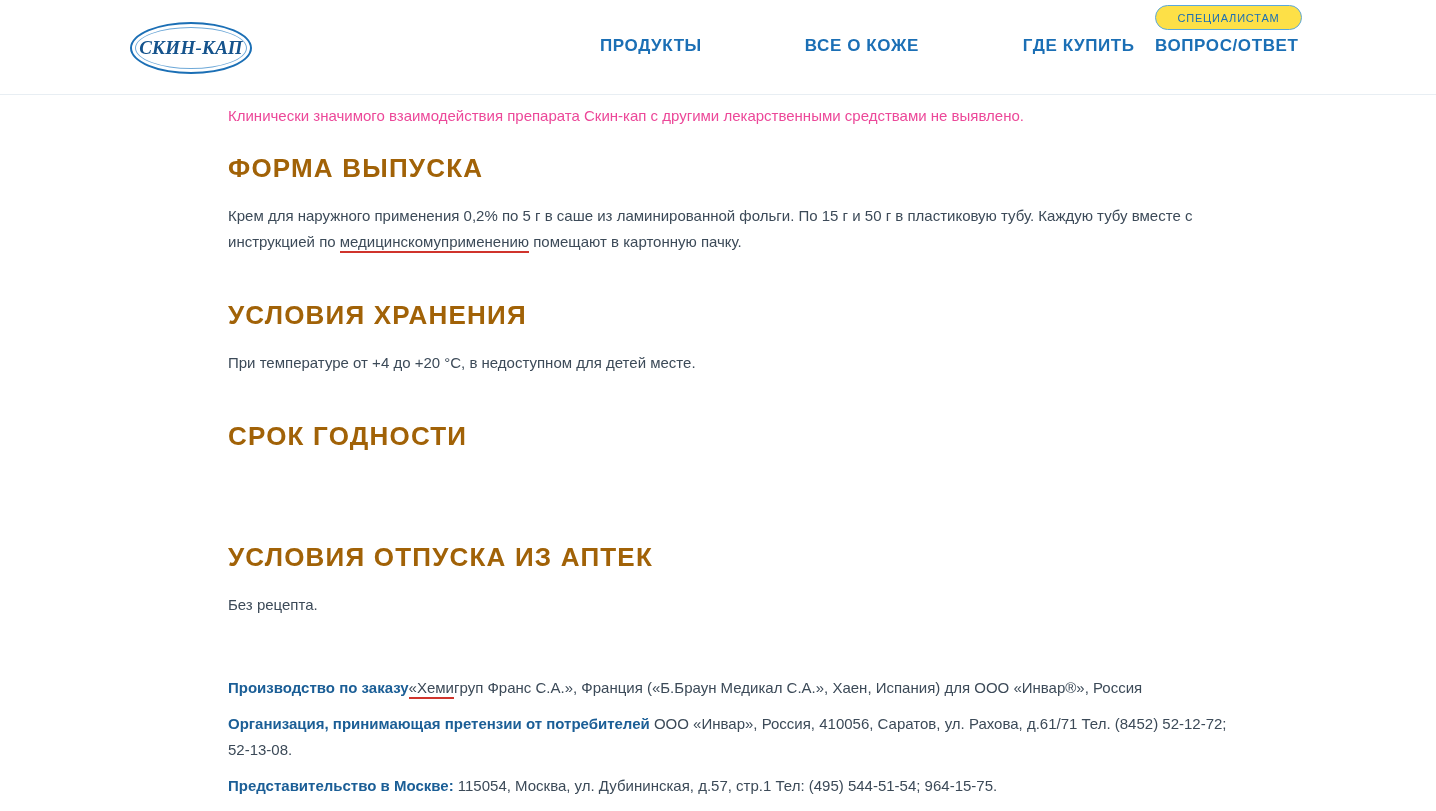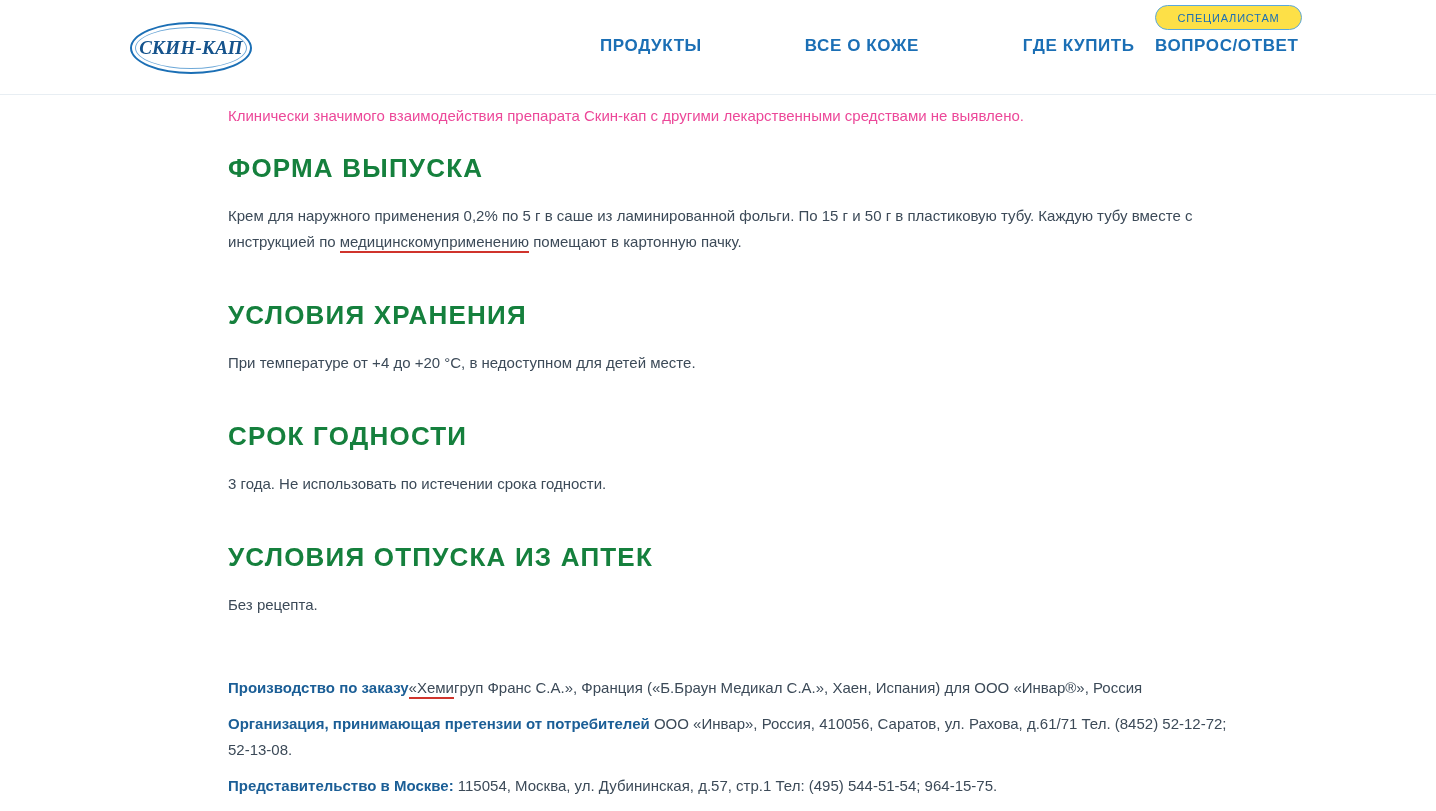--- a/index.html
+++ b/index.html
@@ -142,21 +142,21 @@
     position: absolute;
     top: -7px;
     left: 0;
     font-size: 15px;
     color: #ec4899;
     line-height: 26px;
     width: 1000px;
   }
 
   h2.section-title {
-    color: #15803d;
+    color: #a16207;
     font-size: 26px;
     font-weight: bold;
     letter-spacing: 1.2px;
     text-transform: uppercase;
     margin: 0;
     font-family: "Liberation Sans", sans-serif;
   }
   .body-text {
     font-size: 15px;
     color: #3c4a58;
@@ -235,21 +235,20 @@
       <p class="body-text"><span>Крем для наружного применения 0,2% по 5 г в саше из ламинированной фольги. По 15 г и 50 г в пластиковую тубу. Каждую тубу вместе с инструкцией по </span><a class="link-underline">медицинскомуприменению</a><span> помещают в картонную пачку.</span></p>
     </section>
 
     <section class="sec sec-store">
       <h2 class="section-title">УСЛОВИЯ ХРАНЕНИЯ</h2>
       <p class="body-text">При температуре от +4 до +20 °C, в недоступном для детей месте.</p>
     </section>
 
     <section class="sec sec-shelf">
       <h2 class="section-title">СРОК ГОДНОСТИ</h2>
-      <p class="body-text">3 года. Не использовать по истечении срока годности.</p>
     </section>
 
     <section class="sec sec-disp">
       <h2 class="section-title">УСЛОВИЯ ОТПУСКА ИЗ АПТЕК</h2>
       <p class="body-text">Без рецепта.</p>
     </section>
 
     <div class="info-block">
       <div class="info-line"><span class="info-label">Производство по заказу</span><span class="accent-underline">«Хеми</span><span>груп Франс С.А.», Франция («Б.Браун Медикал С.А.», Хаен, Испания) для ООО «Инвар®», Россия</span></div>
 

